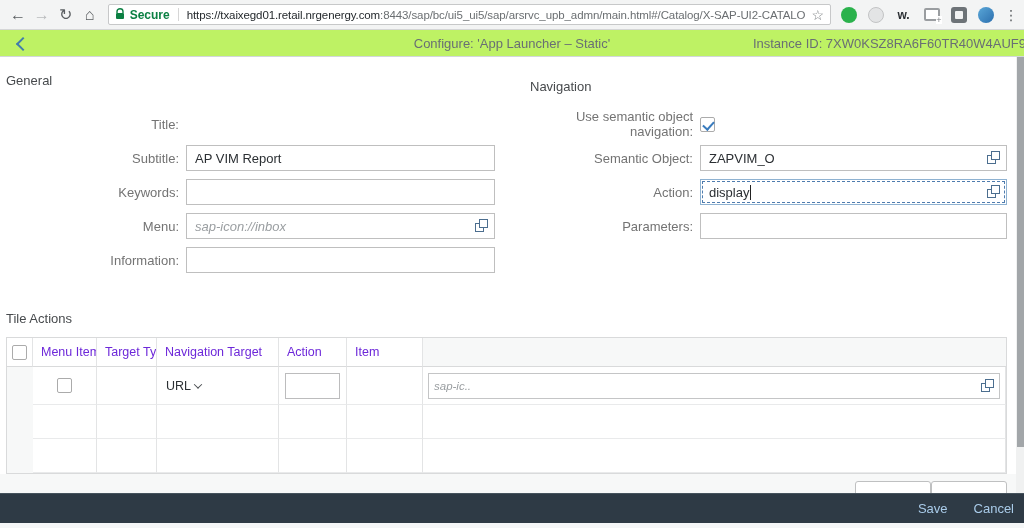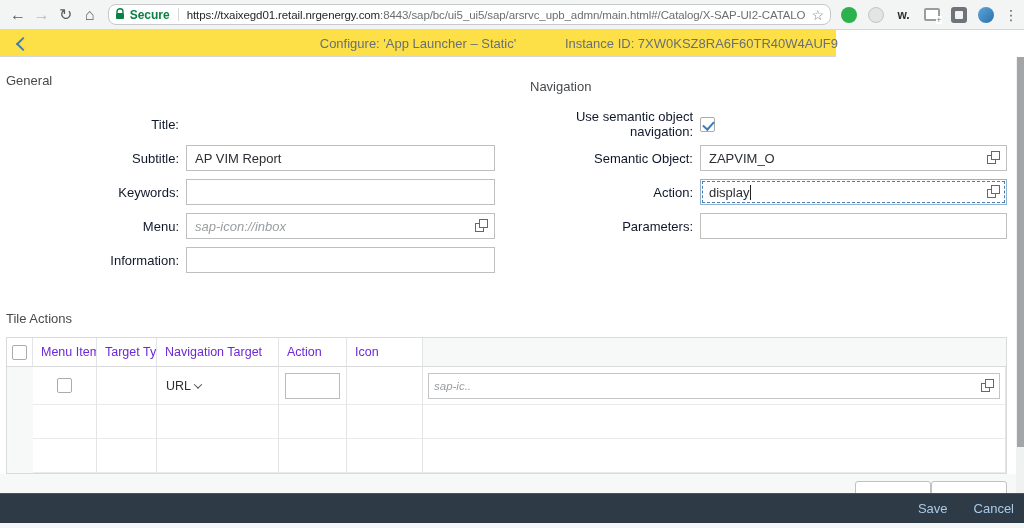--- a/index.html
+++ b/index.html
@@ -6,21 +6,21 @@
   body { font-family:"Liberation Sans", sans-serif; background:#e8e8e8; }
   .screen { position:relative; width:1024px; height:528px; background:#fff; overflow:hidden; }
 
   
   .browser-bar { position:absolute; top:0; left:0; width:1024px; height:30px;
     background:#f3f4f4; border-bottom:1px solid #d5d6d7; display:flex; align-items:center; padding:0 6px; }
   .nav-ic { width:25px; height:24px; display:flex; align-items:center; justify-content:center;
     font-size:16px; color:#5a5e61; cursor:pointer; }
   .nav-ic.disabled { color:#b9bbbd; }
   .omnibox { margin-left:6px; width:756px; height:21px; background:#fff; border:1px solid #c7c8c9;
-    border-radius:8px; display:flex; align-items:center; padding:0 6px; overflow:hidden; }
+    border-radius:2px; display:flex; align-items:center; padding:0 6px; overflow:hidden; }
   .lock-ic { flex:none; margin-right:5px; display:inline-block; }
   .secure-txt { color:#0b8043; font-size:12px; font-weight:bold; flex:none; }
   .omni-divider { width:1px; height:13px; background:#d6d6d6; margin:0 8px; flex:none; }
   .url-txt { font-size:11.5px; white-space:nowrap; overflow:hidden; flex:1; letter-spacing:-0.1px; }
   .url-domain { color:#24292d; }
   .url-path { color:#6b6f72; }
   .star-ic { flex:none; font-size:14px; color:#787c7f; margin-left:6px; }
   .ext-row { display:flex; align-items:center; margin-left:10px; gap:11px; }
   .ext { width:17px; height:17px; border-radius:3px; display:flex; align-items:center;
     justify-content:center; font-size:11px; cursor:pointer; }
@@ -28,39 +28,39 @@
   .ext-circle-gray  { width:16px; height:16px; border-radius:50%; background:#e3e4e5; border:1px solid #c3c4c5; }
   .ext-w { color:#2b2f33; font-weight:bold; font-size:12px; }
   .ext-printer { width:16px; height:13px; border:2px solid #9a9da0; border-radius:2px; position:relative; background:#fff; }
   .ext-printer::after { content:"+"; position:absolute; right:-4px; bottom:-5px; font-size:9px; color:#7e8184; background:#fff; line-height:8px; }
   .ext-dark { width:16px; height:16px; border-radius:3px; background:#6d7377; position:relative; }
   .ext-dark::after { content:""; position:absolute; left:4px; top:4px; width:8px; height:8px; background:#f2f3f3; border-radius:1px; }
   .ext-circle-blue { width:16px; height:16px; border-radius:50%; background:linear-gradient(135deg,#5aa7d8,#2c6fae); }
   .menu-dots { margin-left:10px; font-size:14px; color:#5a5e61; cursor:pointer; }
 
   
-  .app-header { position:absolute; top:30px; left:0; width:836px; height:27px;
-    background:#fde047; border-bottom:1px solid #d2d7db; }
+  .app-header { position:absolute; top:30px; left:0; width:1024px; height:27px;
+    background:#bef264; border-bottom:1px solid #d2d7db; }
   .back-btn { position:absolute; left:14px; top:7px; width:14px; height:14px; cursor:pointer; }
   .back-btn::before { content:""; position:absolute; left:4px; top:2px; width:8px; height:8px;
     border-left:2px solid #427cac; border-bottom:2px solid #427cac; transform:rotate(45deg); }
   .app-title { position:absolute; left:0; right:0; top:6px; text-align:center; font-size:13px; color:#696f74; }
   .instance-id { position:absolute; right:-2px; top:6px; font-size:13px; color:#696f74; white-space:nowrap; }
 
   
   .section-title { position:absolute; font-size:13px; color:#474a4d; }
   #sec-general { left:6px; top:73px; }
   #sec-navigation { left:530px; top:79px; }
   #sec-tileactions { left:6px; top:311px; }
 
   .form-col { position:absolute; display:flex; flex-direction:column; }
   #form-left  { left:6px;   top:111px; width:489px; }
   #form-right { left:520px; top:111px; width:487px; }
   .frow { display:flex; align-items:center; height:26px; margin-bottom:8px; }
-  .flabel { width:180px; flex:none; text-align:right; padding-right:7px; font-size:13px; color:#0f172a; }
+  .flabel { width:180px; flex:none; text-align:right; padding-right:7px; font-size:13px; color:#737373; }
   .fctrl { flex:1; position:relative; height:26px; }
   .inp { width:100%; height:26px; border:1px solid #bfbfbf; background:#fff; padding:0 8px;
     font-size:13px; color:#2b2f33; font-family:"Liberation Sans", sans-serif; border-radius:0; outline:none; }
   .inp::placeholder { font-style:italic; color:#9a9ea1; }
   .inp.with-vh { padding-right:26px; }
   .inp.disabled-look { border-color:#d7d7d7; }
   .vh-btn { position:absolute; right:7px; top:6px; width:13px; height:13px; cursor:pointer; }
   .vh-btn::before { content:""; position:absolute; left:0; bottom:0; width:7px; height:7px; border:1px solid #4c6e8f; background:#fff; }
   .vh-btn::after  { content:""; position:absolute; right:0; top:0;  width:7px; height:7px; border:1px solid #4c6e8f; background:#fff; }
   
@@ -211,21 +211,21 @@
 
   <div class="ta-table">
 
     <div class="cell hcell center">
       <span class="cbx"></span>
     </div>
     <div class="cell hcell">Menu Item</div>
     <div class="cell hcell">Target Ty...</div>
     <div class="cell hcell">Navigation Target</div>
     <div class="cell hcell">Action</div>
-    <div class="cell hcell">Icon</div>
+    <div class="cell hcell">Item</div>
     <div class="cell hcell filler-h"></div>
 
     <div class="cell center">
       <span class="cbx"></span>
     </div>
     <div class="cell"></div>
     <div class="cell">
       <span class="sel">
         <span>URL</span>
         <span class="sel-chev"></span>

